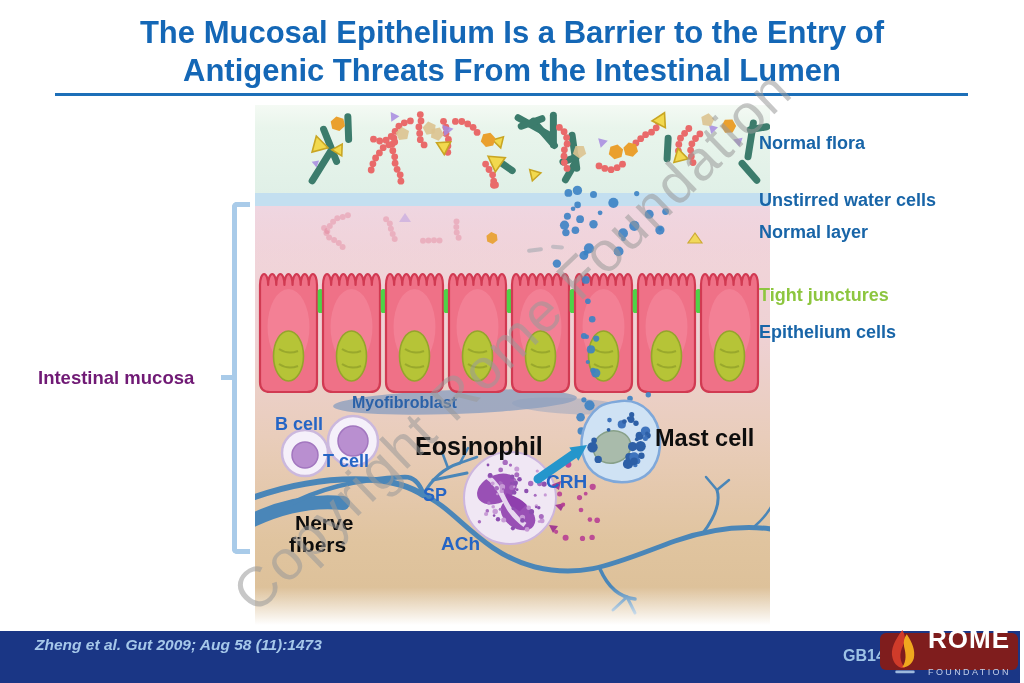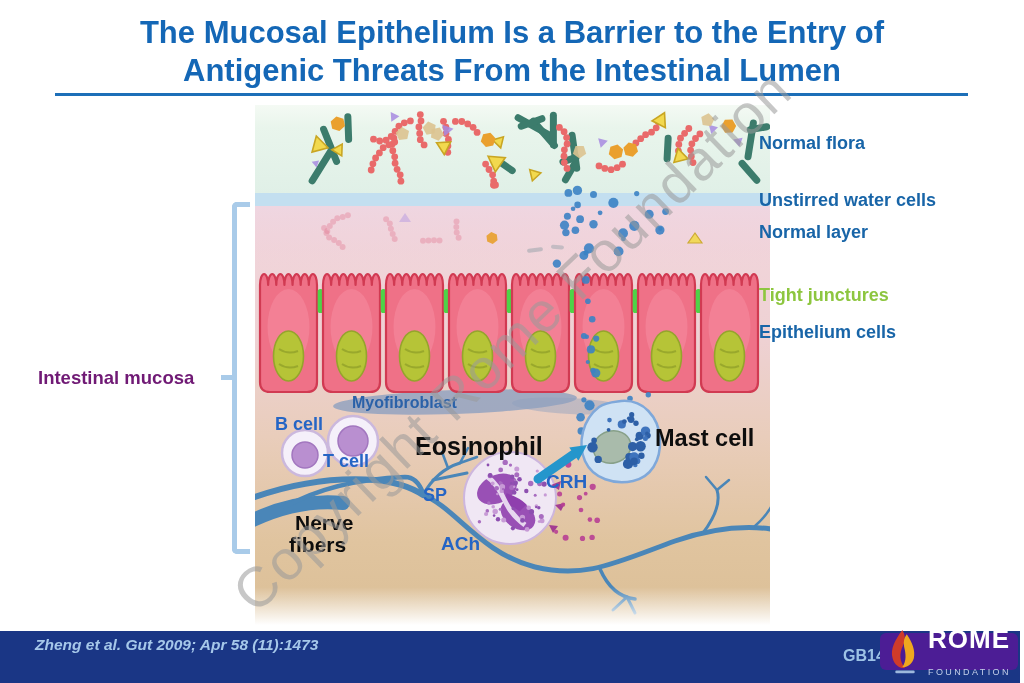--- a/index.html
+++ b/index.html
@@ -23,21 +23,21 @@
   
   .watermark{position:absolute;left:112px;top:308px;width:800px;text-align:center;z-index:10;
              transform:rotate(-44deg);color:#9a9a9a;opacity:0.55;font-size:56px;letter-spacing:2px;
              pointer-events:none;white-space:nowrap;}
   
   .footer{position:absolute;left:0;top:631px;width:1020px;height:52px;background:#1a3685;z-index:20;}
   .refs{position:absolute;left:35px;top:4px;color:#a6c8ea;font-style:italic;font-weight:bold;
         font-size:15.5px;line-height:20px;white-space:nowrap;}
   .slide-code{position:absolute;left:843px;top:16px;color:#9dc3e6;font-weight:bold;font-size:16px;
               font-family:Liberation Sans, sans-serif;}
-  .logo-panel{position:absolute;left:880px;top:2px;width:138px;height:37px;background:#4c1d95;
+  .logo-panel{position:absolute;left:880px;top:2px;width:138px;height:37px;background:#7f1d1d;
               border-radius:6px;display:flex;align-items:center;}
   .logo-flame{margin-left:8px;flex:0 0 auto;}
   .logo-text{margin-left:6px;line-height:1;}
   .logo-name{color:#ffffff;font-weight:bold;font-size:26px;letter-spacing:1px;}
   .logo-sub{color:#c3cfe8;font-size:9px;letter-spacing:2.4px;margin-top:16px;}
   
   text{font-family:"Liberation Sans",sans-serif;font-weight:bold;}
   .t-blue{fill:#2565c5;}
   .t-dkblue{fill:#2a61a8;}
   .t-black{fill:#0d0d0d;}
@@ -549,21 +549,21 @@
   <div class="side-lbl" style="top:322px;">Epithelium cells</div>
 
   <div class="mucosa-lbl">Intestinal mucosa</div>
   <div class="bracket"></div>
   <div class="bracket-tick"></div>
 
   <div class="watermark">Copyright Rome Foundation</div>
 
   <div class="footer">
     <div class="refs">
-      <div>Zheng et al. Gut 2009; Apr 58 (11):1473</div>
+      <div>Zheng et al. Gut 2009; Aug 58 (11):1473</div>
     </div>
     <div class="slide-code">GB14</div>
     <div class="logo-panel">
       <svg class="logo-flame" width="34" height="46" viewBox="0 0 38 52">
         <path d="M16,1 C8,12 2,22 5,33 C7,41 14,45 19,44 C13,37 12,28 17,18 C20,12 19,6 16,1 Z" fill="#cf3b2a"></path>
         <path d="M21,6 C27,15 31,24 29,33 C27,40 21,44 16,43 C21,36 20,28 18,20 C17,14 18,10 21,6 Z" fill="#f0a81e"></path>
         <rect x="8" y="47" width="22" height="3" rx="1.5" fill="#9db8dc"></rect>
       </svg>
       <div class="logo-text">
         <div class="logo-name">ROME</div>

